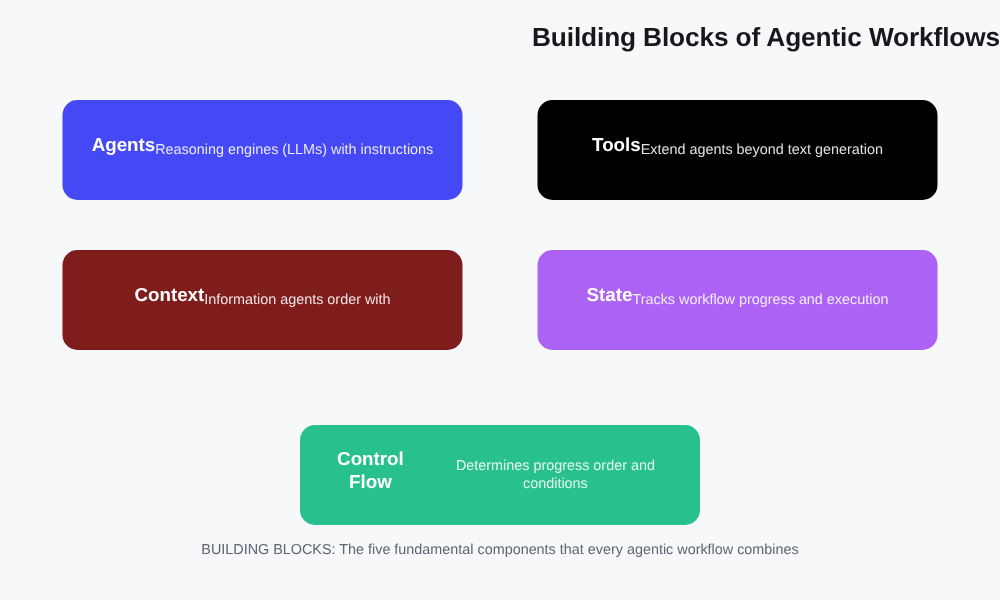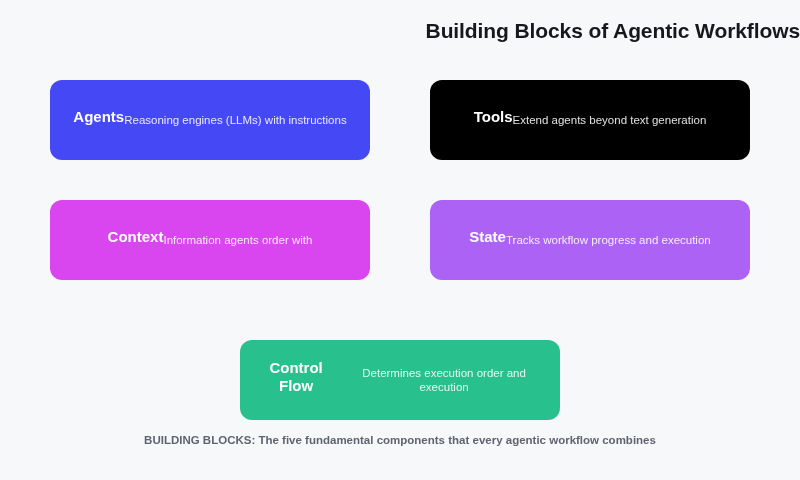--- a/index.html
+++ b/index.html
@@ -103,36 +103,36 @@
 
     <div class="block-card" style="background: #000000;">
       <div class="block-name">Tools</div>
       <div class="block-desc">Extend agents beyond text generation</div>
     </div>
 
   </div>
 
   <div class="block-row">
 
-    <div class="block-card" style="background: #d946ef;">
+    <div class="block-card" style="background: #7f1d1d;">
       <div class="block-name">Context</div>
       <div class="block-desc">Information agents order with</div>
     </div>
 
     <div class="block-card" style="background: rgb(172, 99, 245);">
       <div class="block-name">State</div>
       <div class="block-desc">Tracks workflow progress and execution</div>
     </div>
 
   </div>
 
   <div class="block-row centered">
 
     <div class="block-card" style="background: rgb(40, 192, 140); margin-top: 20px;">
       <div class="block-name">Control Flow</div>
-      <div class="block-desc">Determines execution order and execution</div>
+      <div class="block-desc">Determines progress order and conditions</div>
     </div>
 
   </div>
 
 </div>
 
-<div id="footer-caption" style="color: rgb(95, 100, 112); font-weight: bold;">BUILDING BLOCKS: The five fundamental components that every agentic workflow combines</div>
+<div id="footer-caption" style="color: rgb(95, 100, 112);">BUILDING BLOCKS: The five fundamental components that every agentic workflow combines</div>
 
 </body></html>

